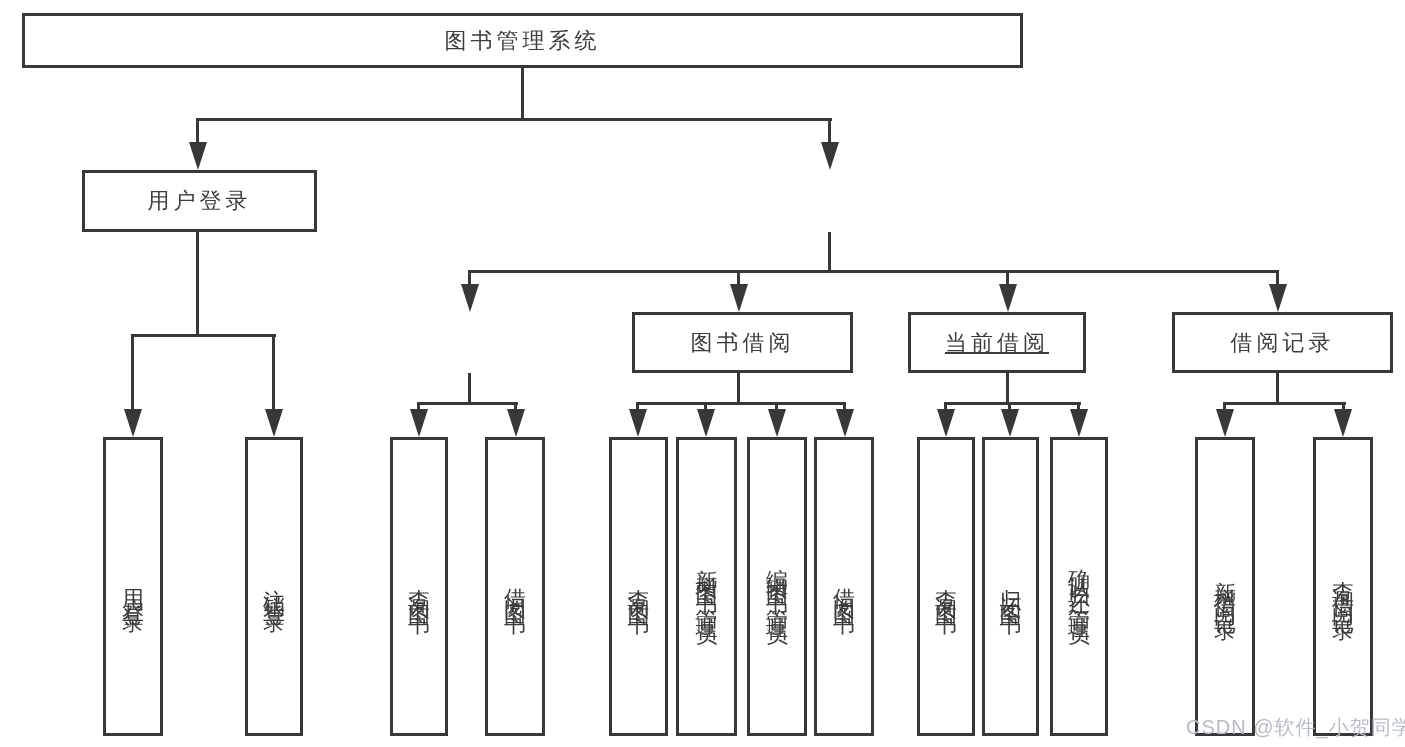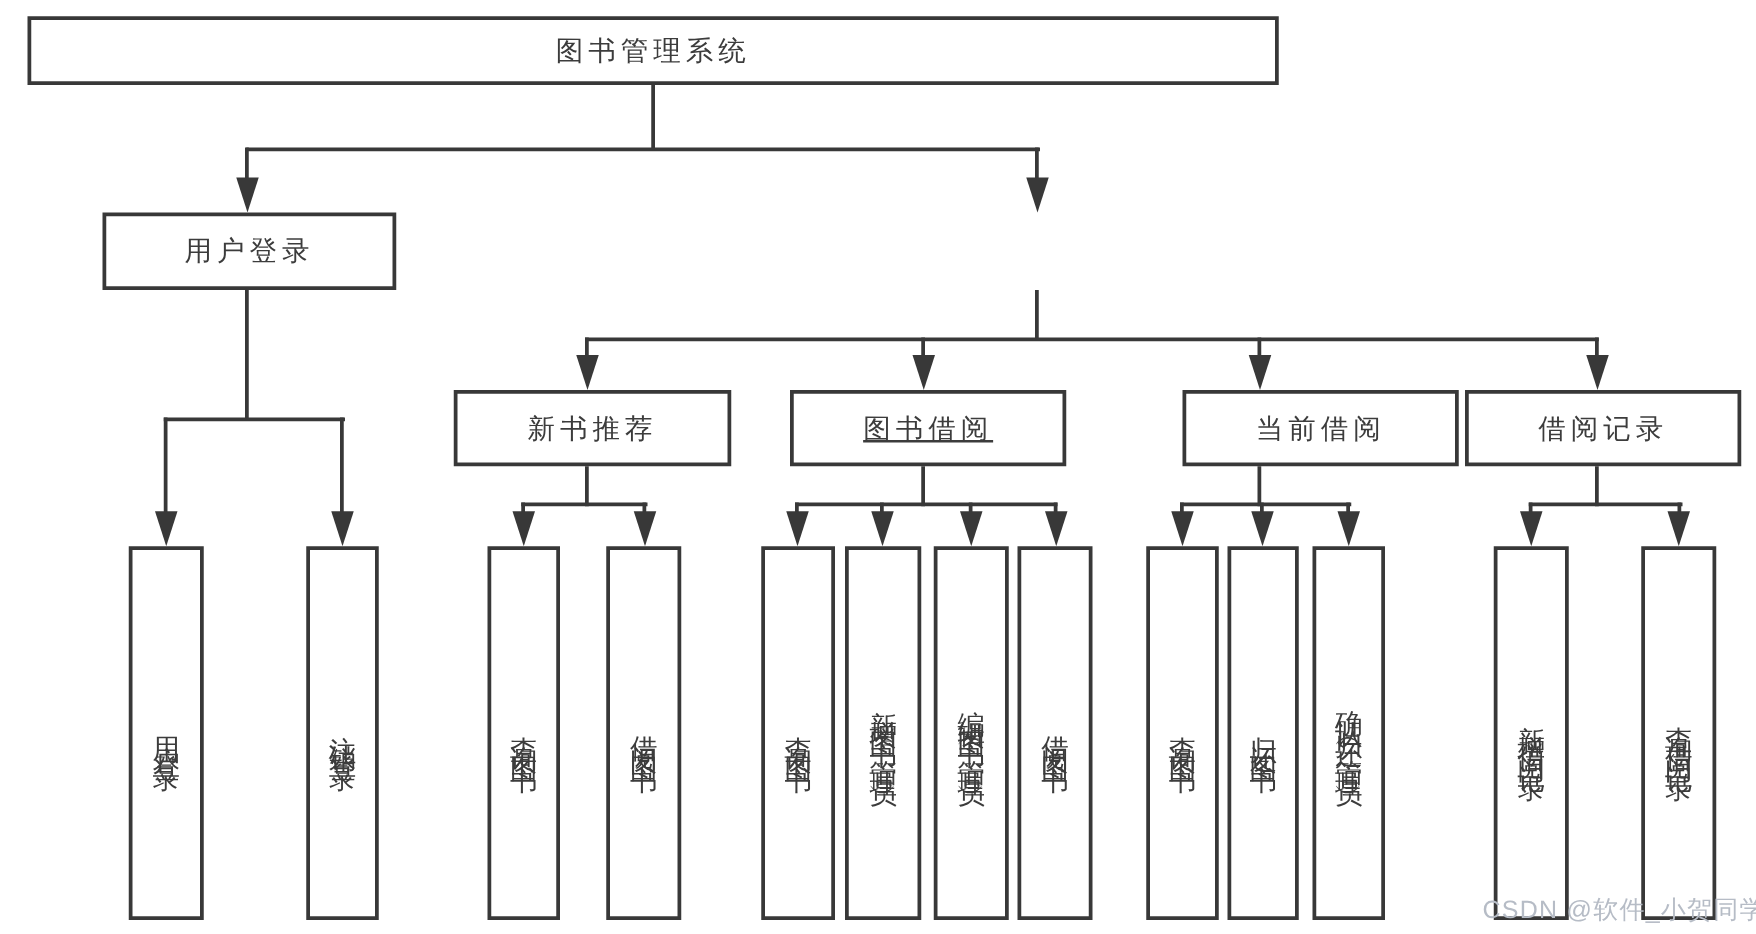--- a/index.html
+++ b/index.html
@@ -59,22 +59,22 @@
     font-size:20px;
     color:var(--watermark);
     letter-spacing:1px;
     white-space:nowrap;
   }
   
   .pos-root{left:22px;top:13px;width:1001px;height:55px;}
   .pos-user-login{left:82px;top:170px;width:235px;height:62px;}
   .pos-book-mgmt{left:712px;top:170px;width:235px;height:62px;}
   .pos-nbr{left:363px;top:312px;width:222px;height:61px;}
-  .pos-bb{left:632px;top:312px;width:221px;height:61px;text-decoration:underline;}
-  .pos-cb{left:946px;top:312px;width:221px;height:61px;}
+  .pos-bb{left:632px;top:312px;width:221px;height:61px;}
+  .pos-cb{left:908px;top:312px;width:178px;height:61px;text-decoration:underline;}
   .pos-br{left:1172px;top:312px;width:221px;height:61px;}
   .leaf{top:437px;height:299px;}
   .pos-l1{left:103px;width:60px;}
   .pos-l2{left:245px;width:58px;}
   .pos-l3{left:390px;width:58px;}
   .pos-l4{left:485px;width:60px;}
   .pos-l5{left:609px;width:59px;}
   .pos-l6{left:676px;width:61px;}
   .pos-l7{left:747px;width:60px;}
   .pos-l8{left:814px;width:60px;}
@@ -111,21 +111,20 @@
   <div class="line" style="left:468px;top:270px;width:811px;height:3px;"></div>
   <div class="line" style="left:468px;top:270px;width:3px;height:16px;"></div>
   <div class="line" style="left:737px;top:270px;width:3px;height:16px;"></div>
   <div class="line" style="left:1006px;top:270px;width:3px;height:16px;"></div>
   <div class="line" style="left:1276px;top:270px;width:3px;height:16px;"></div>
   <div class="arrow" style="left:461px;top:284px;"></div>
   <div class="arrow" style="left:730px;top:284px;"></div>
   <div class="arrow" style="left:999px;top:284px;"></div>
   <div class="arrow" style="left:1269px;top:284px;"></div>
 
-  <div class="box pos-nbr">新书推荐</div>
   <div class="box pos-bb">图书借阅</div>
   <div class="box pos-cb">当前借阅</div>
   <div class="box pos-br">借阅记录</div>
 
   <div class="line" style="left:468px;top:373px;width:3px;height:32px;"></div>
   <div class="line" style="left:417px;top:402px;width:101px;height:3px;"></div>
   <div class="line" style="left:417px;top:402px;width:3px;height:10px;"></div>
   <div class="line" style="left:514px;top:402px;width:3px;height:10px;"></div>
   <div class="arrow" style="left:410px;top:409px;"></div>
   <div class="arrow" style="left:507px;top:409px;"></div>

